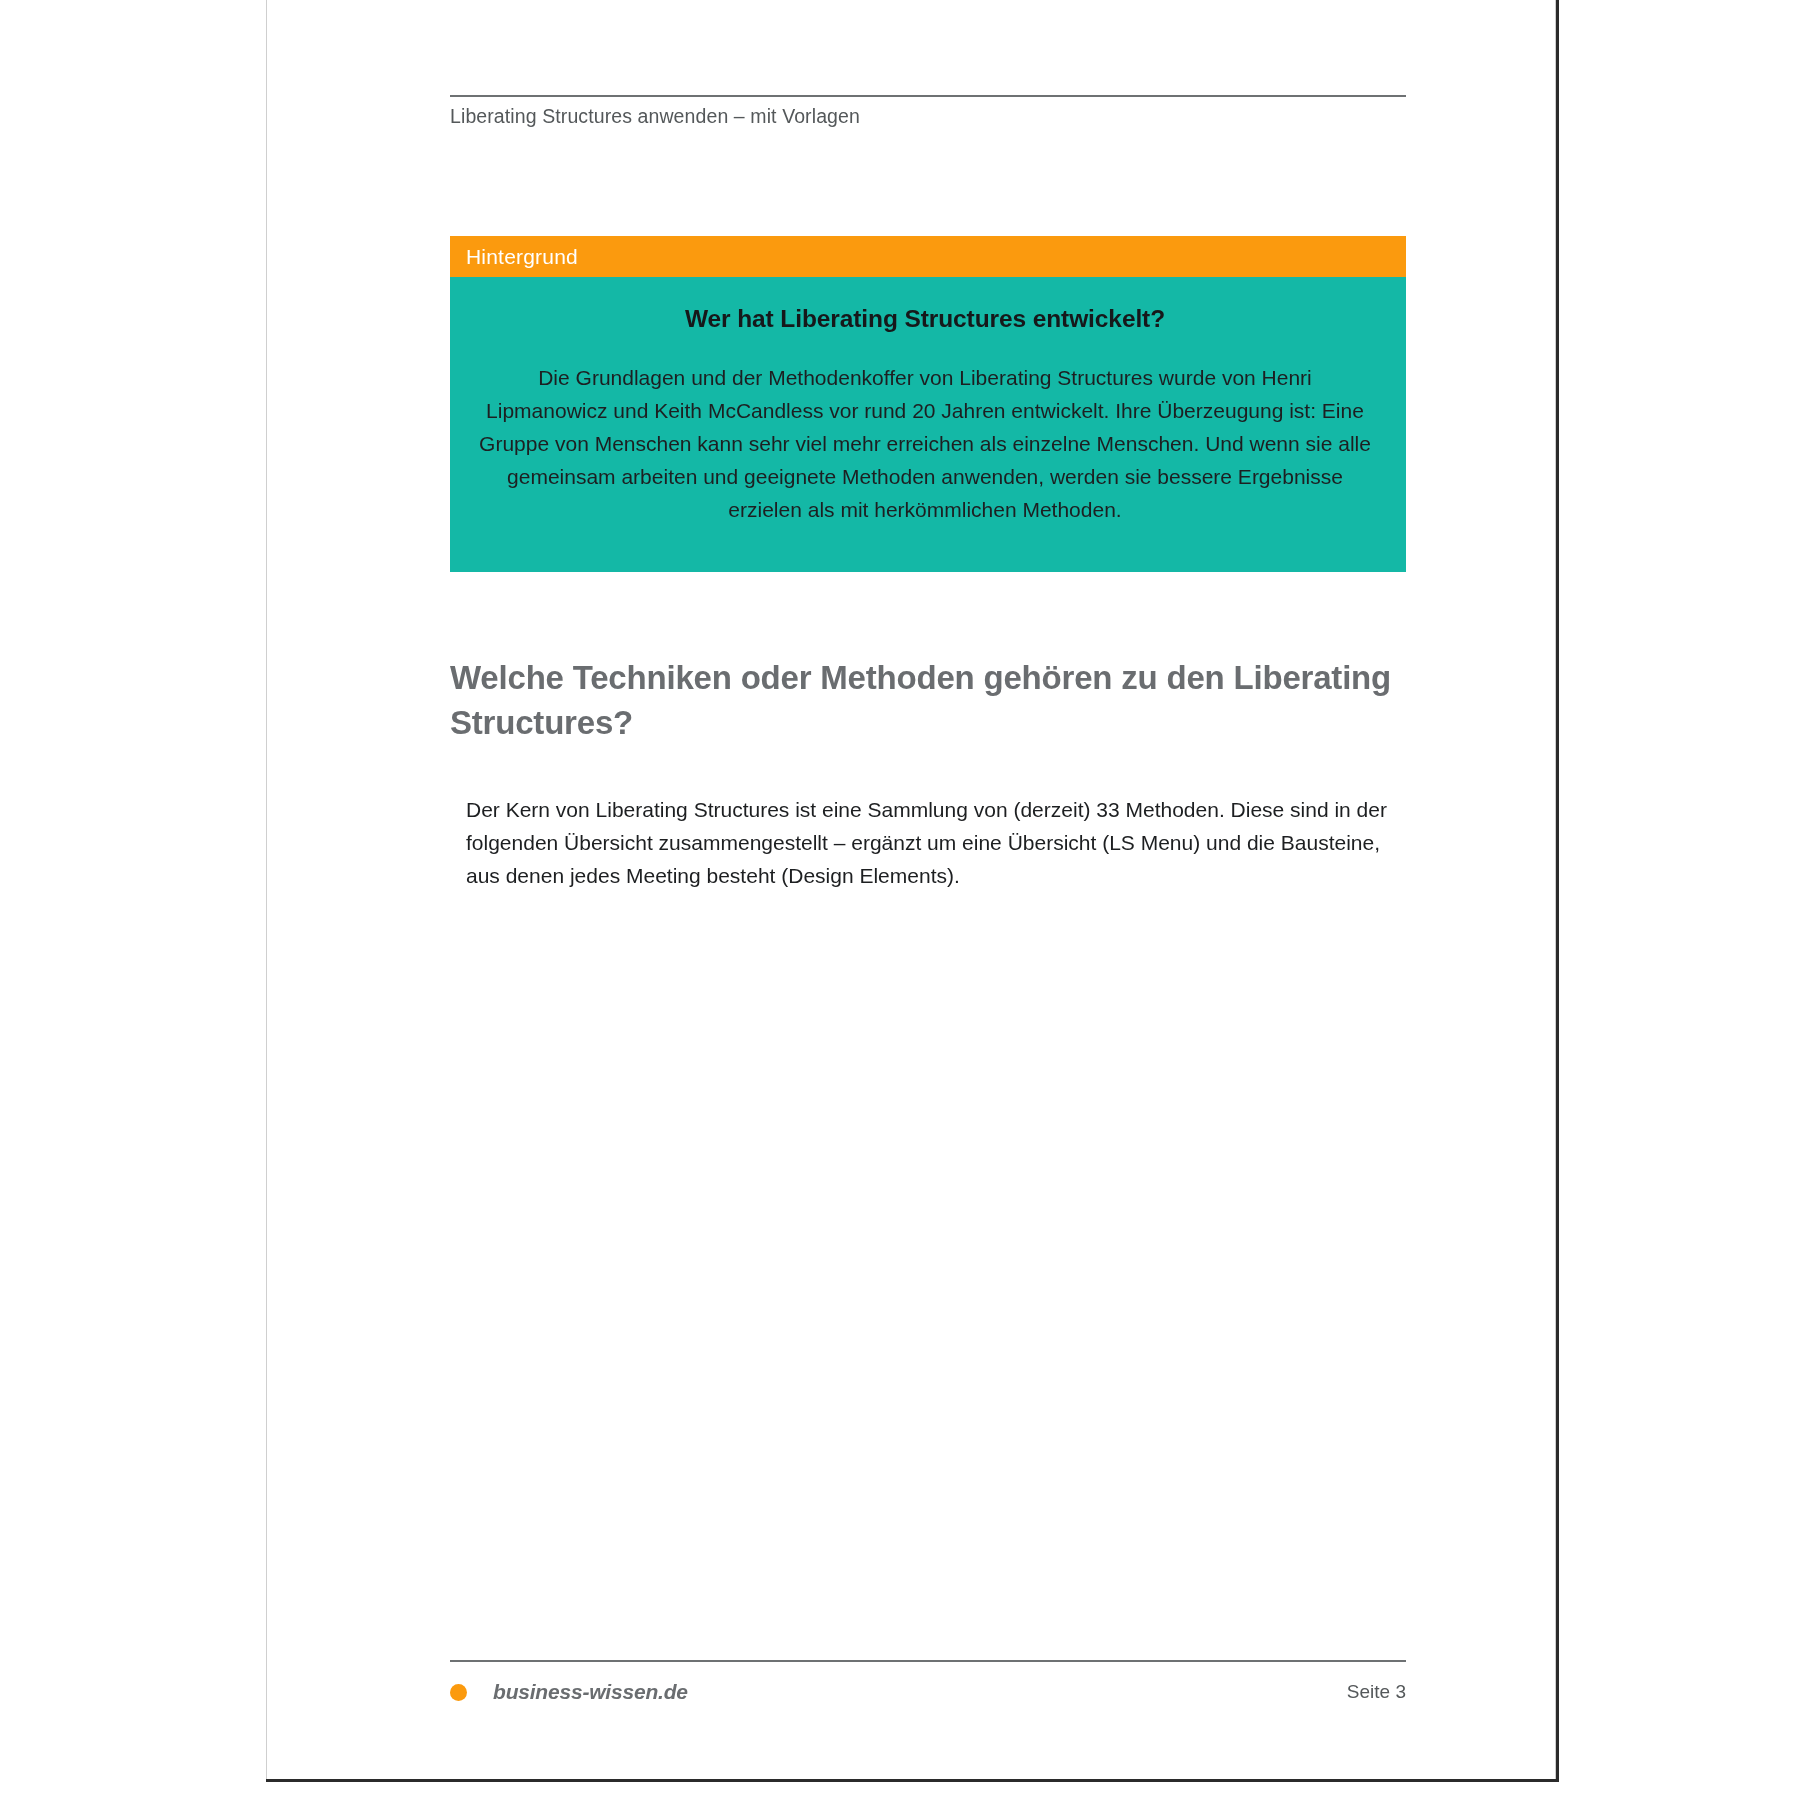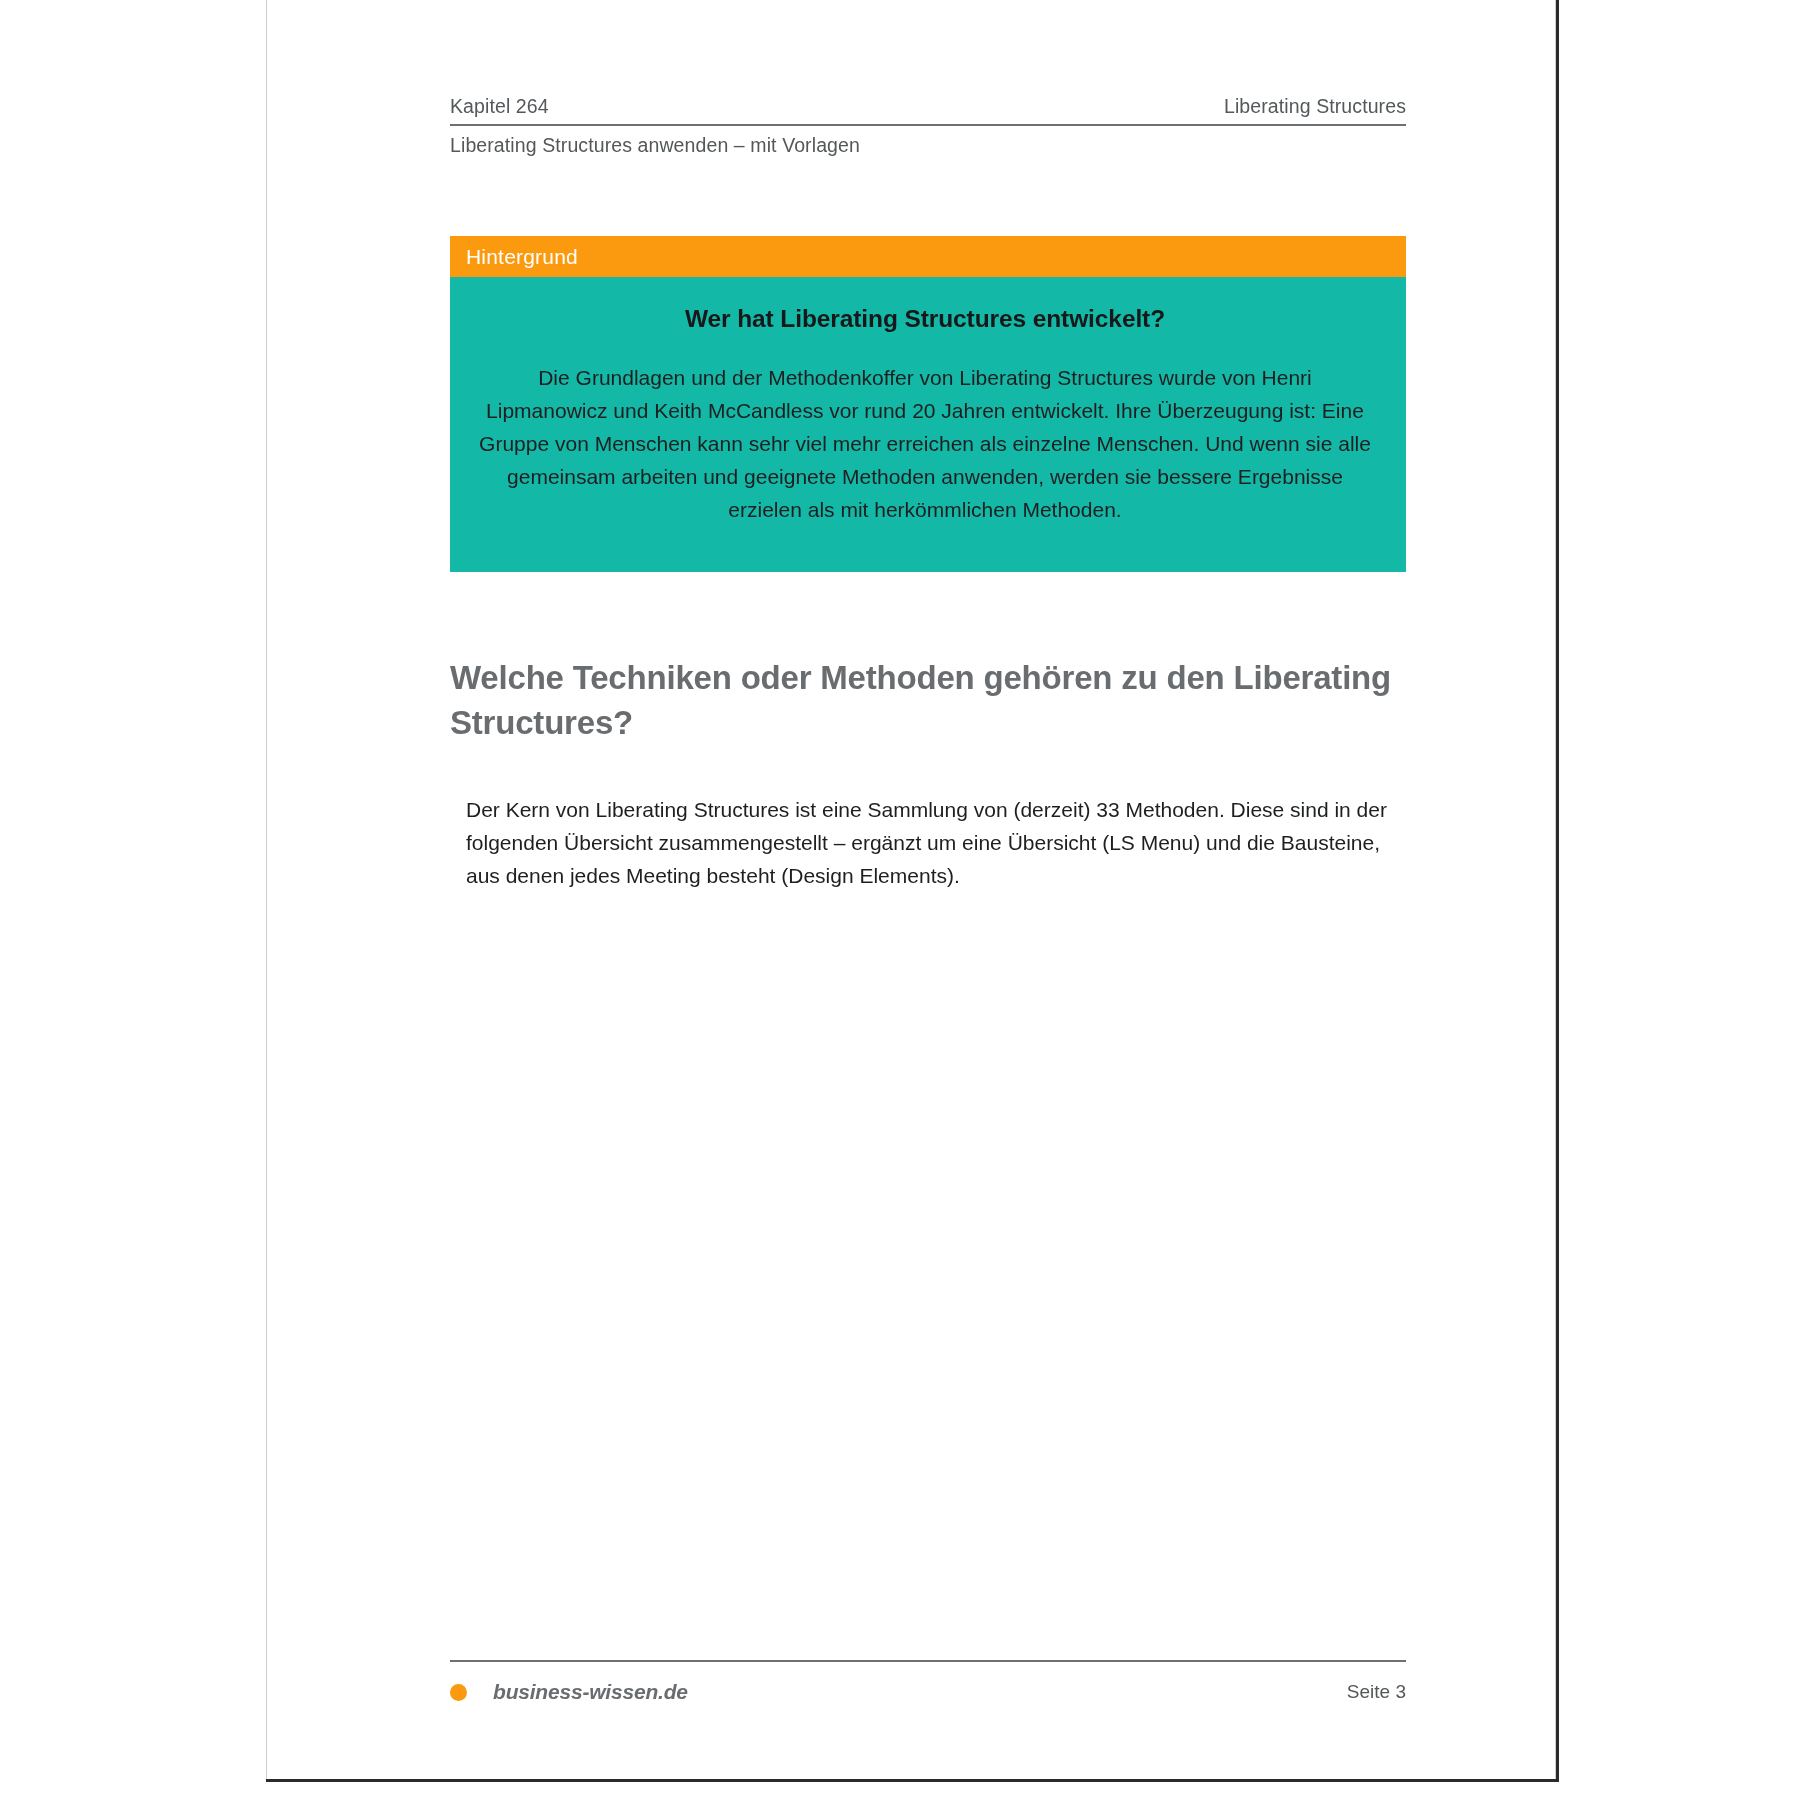--- a/index.html
+++ b/index.html
@@ -188,24 +188,20 @@
 </head>
 <body>
 
 <div class="canvas">
 
   <div class="page-sheet"></div>
   <div class="page-edge-right"></div>
   <div class="page-edge-bottom"></div>
 
   <div class="doc-header">
-    <div class="header-row">
-      <span>Kapitel 264</span>
-      <span>Liberating Structures</span>
-    </div>
     <div class="header-rule"></div>
     <div class="header-sub">Liberating Structures anwenden – mit Vorlagen</div>
   </div>
 
   <div class="infobox">
     <div class="infobox-bar">
       <span class="infobox-bar-label">Hintergrund</span>
     </div>
     <div class="infobox-body">
       <h2 class="infobox-title">Wer hat Liberating Structures entwickelt?</h2>

